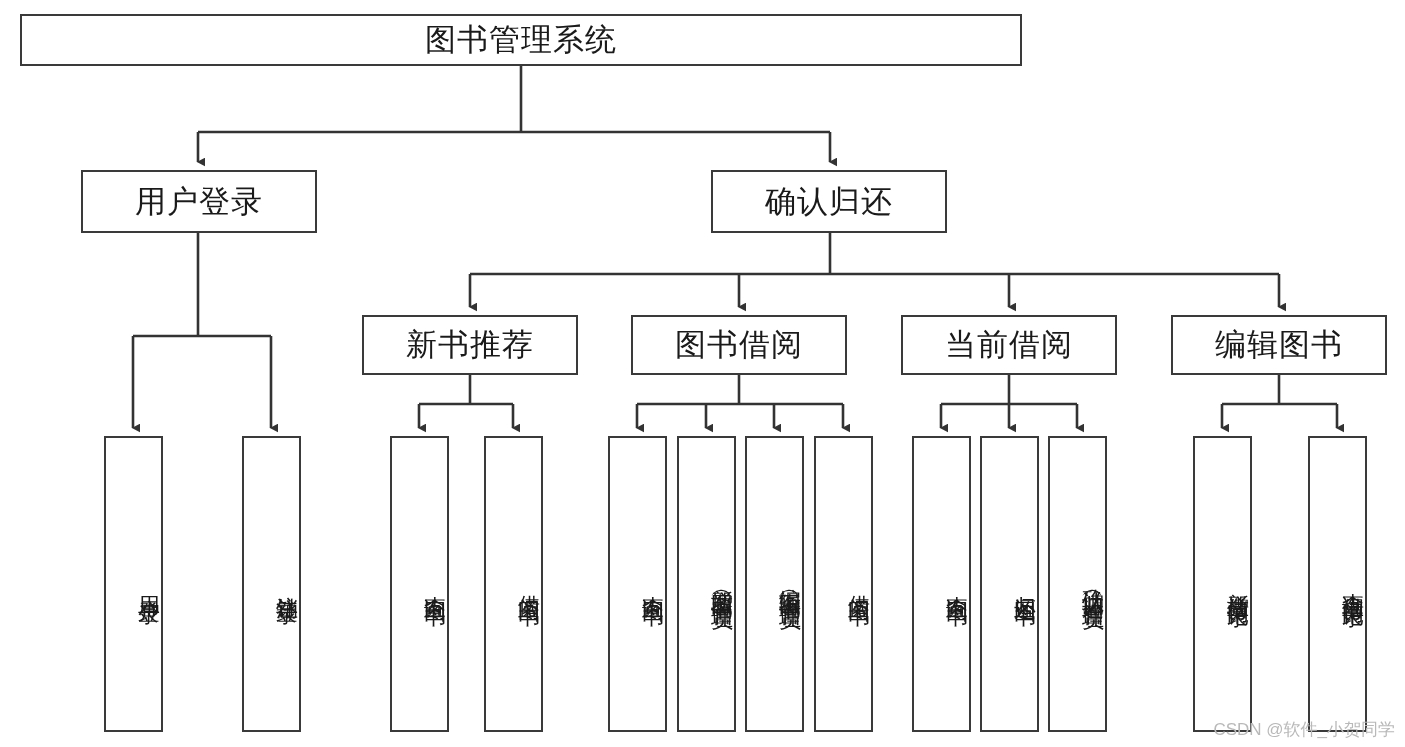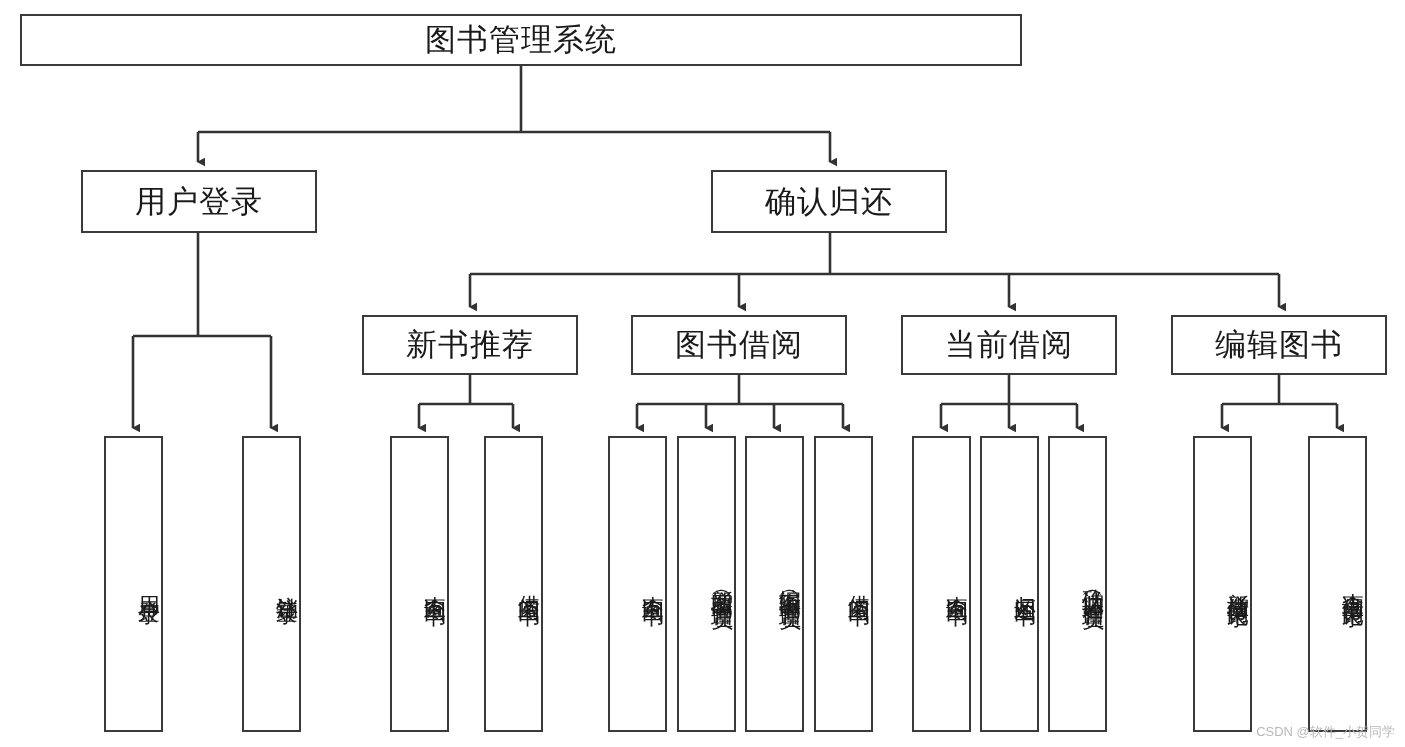--- a/index.html
+++ b/index.html
@@ -53,21 +53,21 @@
     left: 0;
     top: 0;
     width: 1405px;
     height: 747px;
     pointer-events: none;
   }
   .watermark {
     position: absolute;
     right: 10px;
     bottom: 6px;
-    font-size: 13px;
+    font-size: 17px;
     color: #b9b9b9;
     white-space: nowrap;
     font-family: "Liberation Sans", "DejaVu Sans", sans-serif;
   }
 </style>
 </head>
 <body>
 
 <div id="canvas">
 

